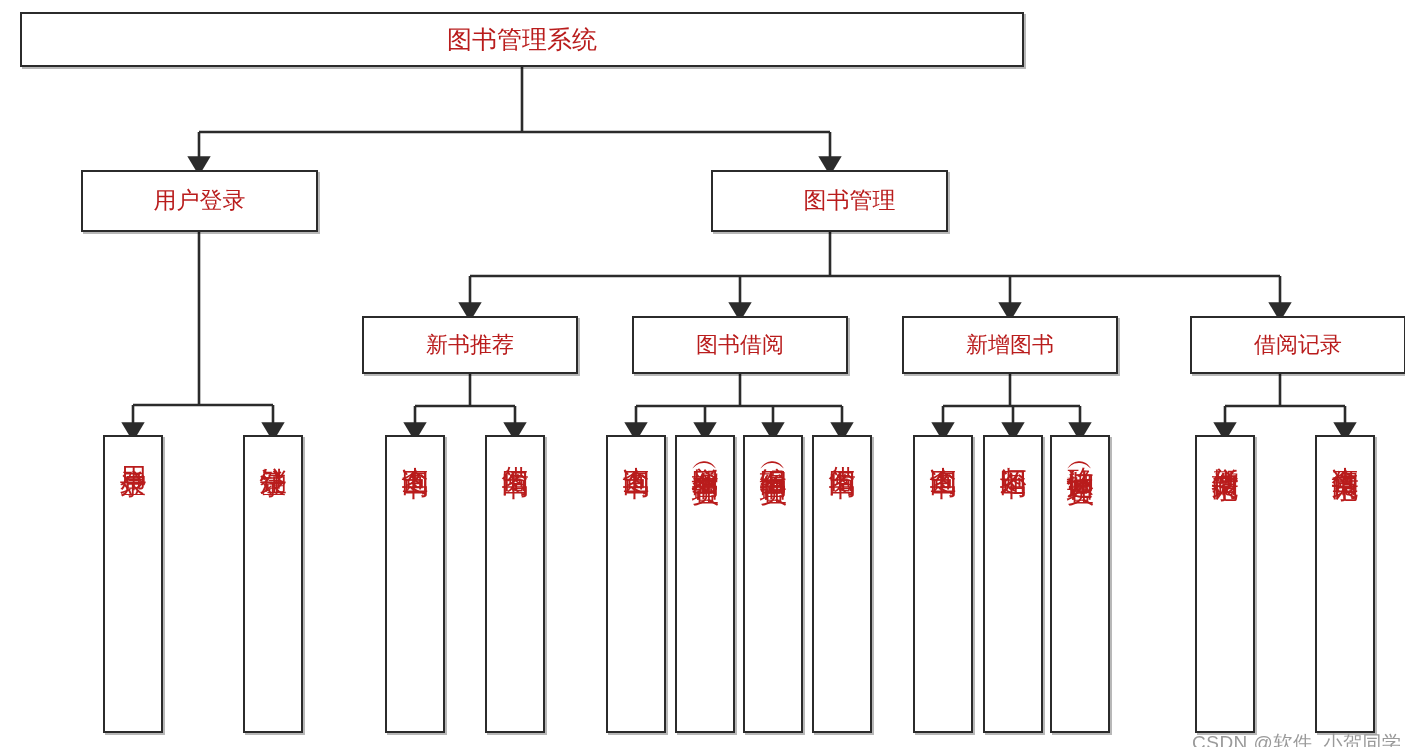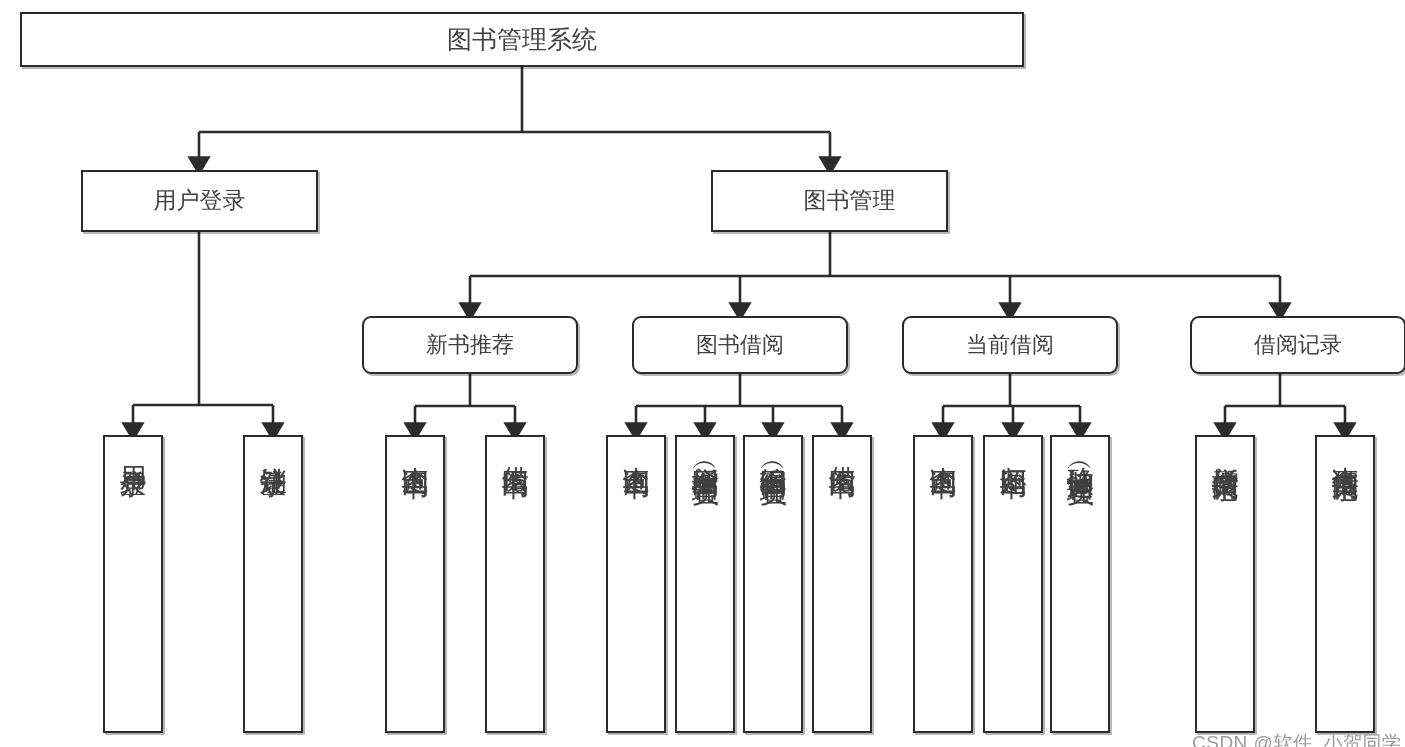--- a/index.html
+++ b/index.html
@@ -34,34 +34,33 @@
     display: flex;
     align-items: center;
     justify-content: center;
     color: #1a1a1a;
     box-shadow: 2px 2px 0 rgba(0,0,0,0.28);
   }
   .node-label {
     display: block;
     text-align: right;
     line-height: 1.18;
-    color: #404040;
+    color: #b91c1c;
     white-space: nowrap;
   }
   
   .node.level-0 {
     font-size: 25px;
   }
   
   .node.level-1 {
     font-size: 23px;
   }
   .node.level-2 {
     font-size: 22px;
-    border-radius: 9px;
   }
   
   .node.leaf {
     align-items: flex-start;
     justify-content: center;
     padding-top: 8px;
   }
   .node.leaf .node-label {
     writing-mode: vertical-rl;
     text-orientation: upright;
@@ -146,21 +145,21 @@
     <span class="node-label">图书管理</span>
   </div>
 
   <div class="node level-2" style="left: 362px; top: 316px; width: 216px; height: 58px;">
     <span class="node-label">新书推荐</span>
   </div>
   <div class="node level-2" style="left: 632px; top: 316px; width: 216px; height: 58px;">
     <span class="node-label">图书借阅</span>
   </div>
   <div class="node level-2" style="left: 902px; top: 316px; width: 216px; height: 58px;">
-    <span class="node-label">当前借阅</span>
+    <span class="node-label">新增图书</span>
   </div>
   <div class="node level-2" style="left: 1172px; top: 316px; width: 216px; height: 58px; margin-left: 18px;">
     <span class="node-label">借阅记录</span>
   </div>
 
   <div class="node leaf" style="left: 103px; top: 435px; width: 60px; height: 298px;">
     <span class="node-label">用户登录</span>
   </div>
   <div class="node leaf" style="left: 243px; top: 435px; width: 60px; height: 298px;">
     <span class="node-label">注销登录</span>

